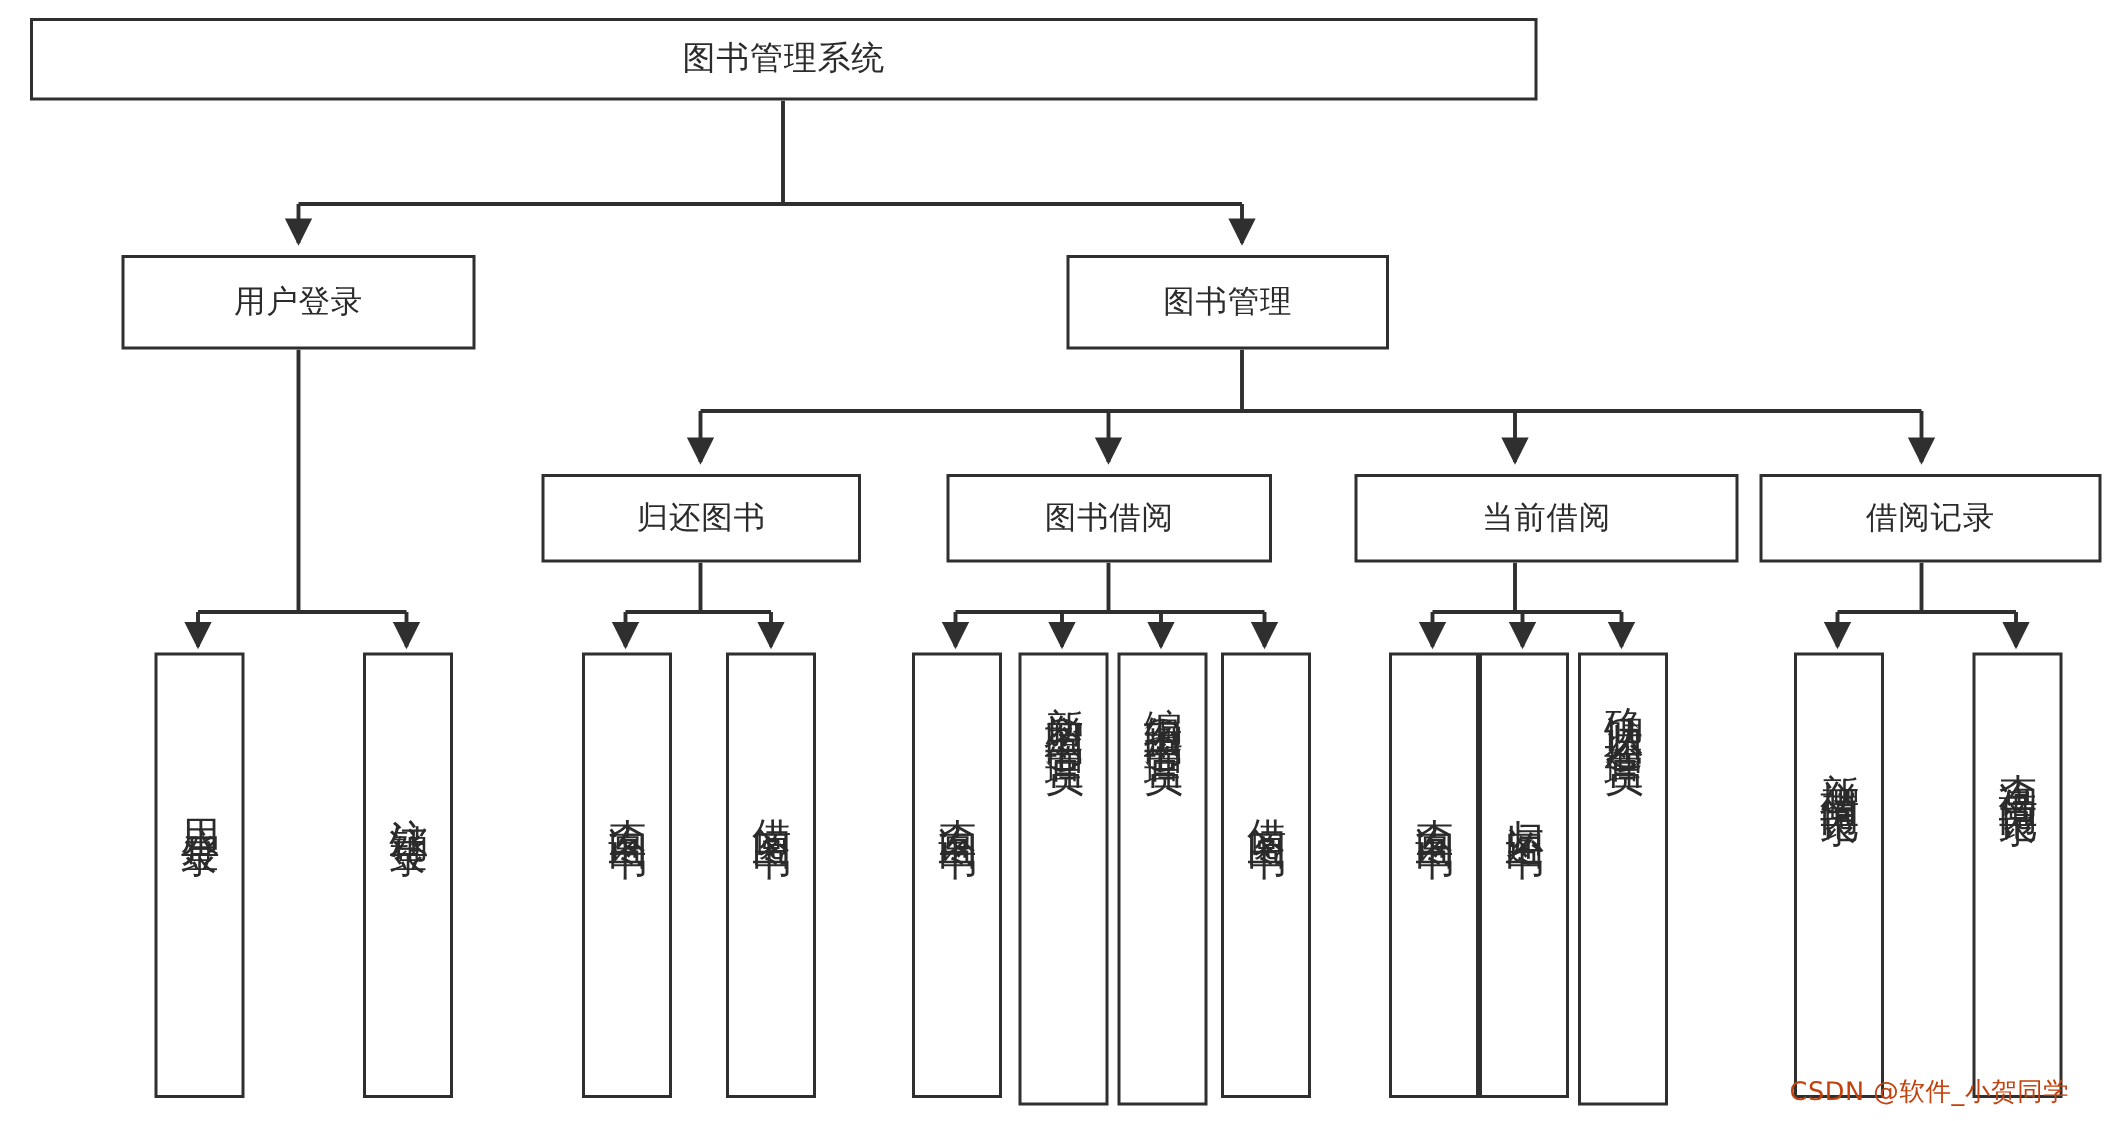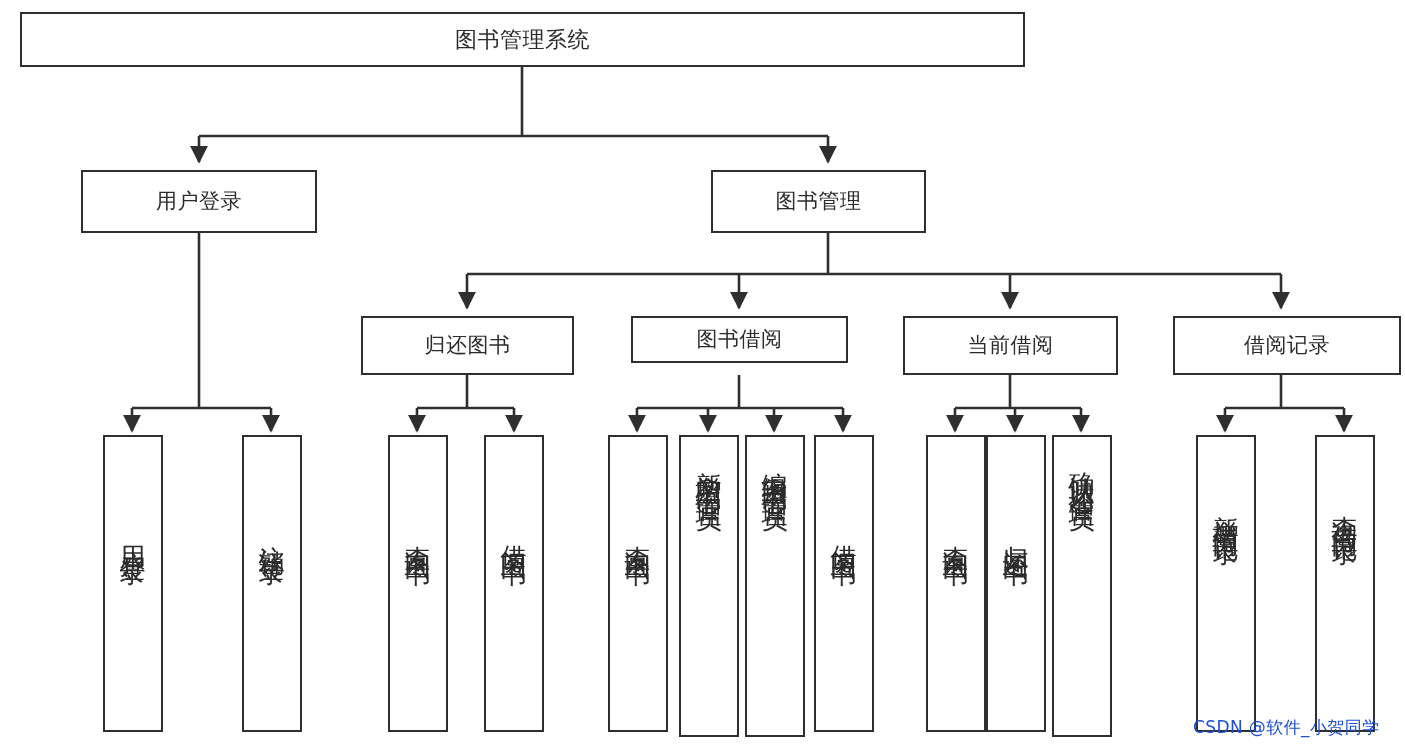--- a/index.html
+++ b/index.html
@@ -58,21 +58,21 @@
     line-height:1.0;
     letter-spacing:5px;
     white-space:nowrap;
   }
   .node.vert.mid .label{ padding-top:78px; }
   .node.vert.tall .label{ padding-top:4px; }
   .node.vert.rightgrp .label{ padding-top:48px; }
   .watermark{
     position:absolute;
     font-size:17px;
-    color:#1d4ed8;
+    color:#c2410c;
     white-space:nowrap;
     z-index:5;
     letter-spacing:0.4px;
   }
 </style>
 </head>
 <body>
 
 <div id="canvas">
 
@@ -135,25 +135,25 @@
   </div>
 
   <div class="node horiz" style="left:711px; top:170px; width:215px; height:63px;">
     <span class="label">图书管理</span>
   </div>
 
   <div class="node horiz" style="left:361px; top:316px; width:213px; height:59px;">
     <span class="label">归还图书</span>
   </div>
 
-  <div class="node horiz" style="left:631px; top:316px; width:217px; height:47px;">
+  <div class="node horiz" style="left:631px; top:316px; width:217px; height:59px;">
     <span class="label">图书借阅</span>
   </div>
 
-  <div class="node horiz" style="left:903px; top:316px; width:215px; height:59px;">
+  <div class="node horiz" style="left:903px; top:316px; width:256px; height:59px;">
     <span class="label">当前借阅</span>
   </div>
 
   <div class="node horiz" style="left:1173px; top:316px; width:228px; height:59px;">
     <span class="label">借阅记录</span>
   </div>
 
   <div class="node vert mid" style="left:103px; top:435px; width:60px; height:297px;">
     <span class="label">用户登录</span>
   </div>

